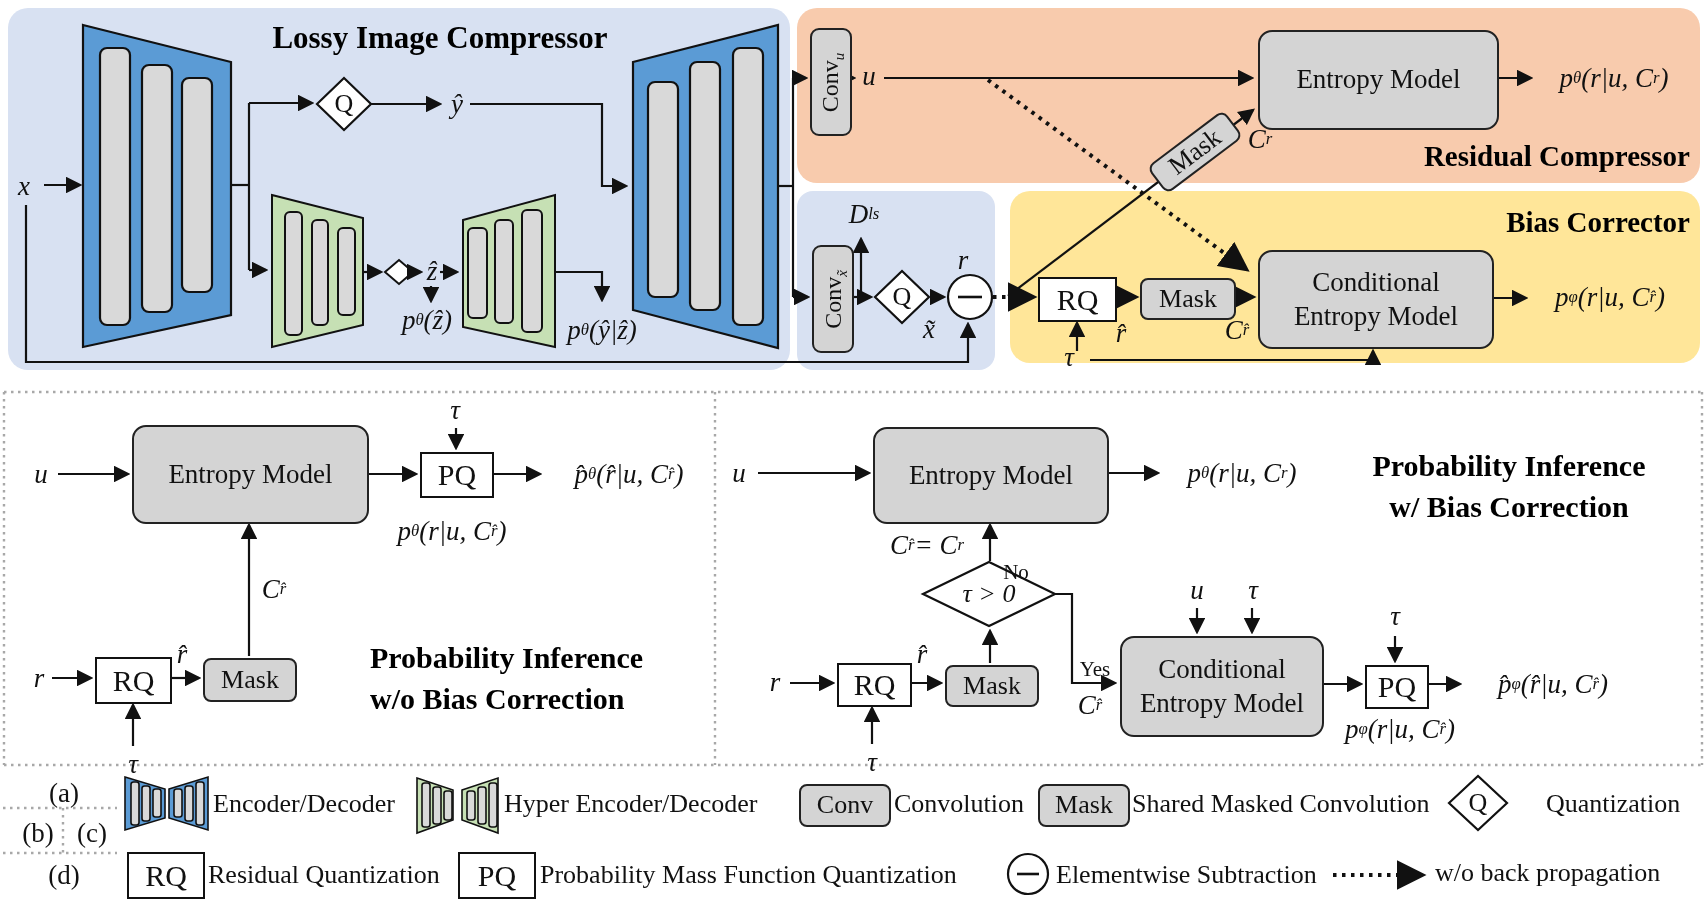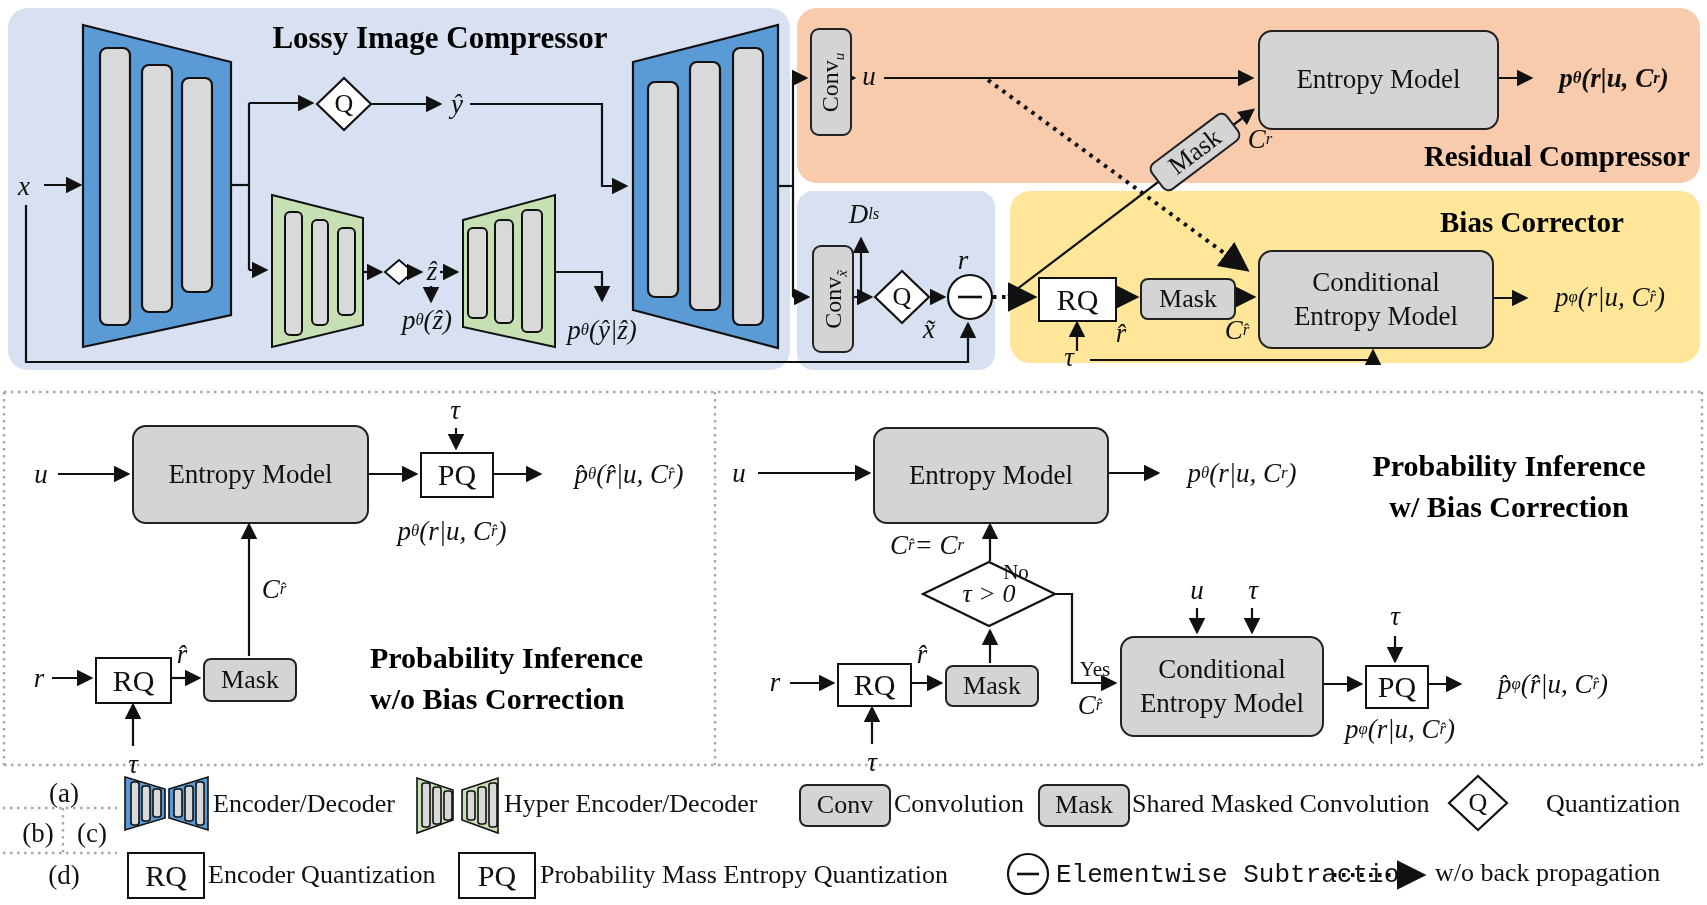--- a/index.html
+++ b/index.html
@@ -195,32 +195,32 @@
   </div>
   <div class="lbl" style="left:855px;top:60px;width:28px;height:32px;">u</div>
 
   <div class="bbox" style="left:1258px;top:30px;width:237px;height:96px;">
     <span>Entropy Model</span>
   </div>
   <div class="rot" style="left:1147px;top:135px;width:92px;height:30px;transform:rotate(-37deg);border-radius:8px;">
     <span style="transform:none;font-size:26px;">Mask</span>
   </div>
   <div class="lbl" style="left:1240px;top:122px;width:40px;height:34px;">C<sub>r</sub></div>
-  <div class="lbl" style="left:1534px;top:58px;width:160px;height:40px;font-weight:bold;">p<sub>θ</sub>(r|u, C<sub>r</sub>)</div>
+  <div class="lbl" style="left:1534px;top:58px;width:160px;height:40px;">p<sub>θ</sub>(r|u, C<sub>r</sub>)</div>
   <div class="btitle" style="left:1370px;top:140px;width:320px;text-align:right;">Residual Compressor</div>
 
   <div class="rot" style="left:812px;top:245px;width:38px;height:104px;">
     <span>Conv<sub>x̃</sub></span>
   </div>
   <div class="lbl" style="left:842px;top:198px;width:44px;height:32px;">D<sub>ls</sub></div>
   <div class="qtxt roman" style="left:888px;top:283px;width:28px;height:28px;">Q</div>
   <div class="lbl" style="left:914px;top:312px;width:30px;height:34px;">x̃</div>
   <div class="lbl" style="left:950px;top:244px;width:26px;height:32px;">r</div>
 
-  <div class="btitle" style="left:1440px;top:206px;width:250px;">Bias Corrector</div>
+  <div class="btitle" style="left:1440px;top:206px;width:250px;text-align:right;">Bias Corrector</div>
   <div class="wbox" style="left:1038px;top:277px;width:75px;height:41px;">
     <span>RQ</span>
   </div>
   <div class="lbl" style="left:1106px;top:316px;width:30px;height:34px;">r̂</div>
   <div class="bbox mbox" style="left:1140px;top:278px;width:92px;height:38px;">
     <span>Mask</span>
   </div>
   <div class="lbl" style="left:1218px;top:312px;width:38px;height:36px;">C<sub>r̂</sub></div>
   <div class="lbl" style="left:1056px;top:340px;width:26px;height:34px;">τ</div>
   <div class="bbox" style="left:1258px;top:250px;width:232px;height:95px;">
@@ -304,21 +304,21 @@
   <div class="bbox mbox" style="left:1038px;top:784px;width:88px;height:39px;">
     <span>Mask</span>
   </div>
   <div class="legtxt" style="left:1132px;top:789px;">Shared Masked Convolution</div>
   <div class="qtxt roman" style="left:1464px;top:789px;width:28px;height:28px;">Q</div>
   <div class="legtxt" style="left:1514px;top:789px;margin-left:32px;">Quantization</div>
 
   <div class="wbox" style="left:127px;top:852px;width:74px;height:43px;">
     <span>RQ</span>
   </div>
-  <div class="legtxt" style="left:208px;top:860px;">Encoder Quantization</div>
+  <div class="legtxt" style="left:208px;top:860px;">Residual Quantization</div>
   <div class="wbox" style="left:458px;top:852px;width:74px;height:43px;">
     <span>PQ</span>
   </div>
-  <div class="legtxt" style="left:540px;top:860px;">Probability Mass Entropy Quantization</div>
-  <div class="legtxt" style="left:1056px;top:860px;font-family:Liberation Mono, monospace;">Elementwise Subtraction</div>
+  <div class="legtxt" style="left:540px;top:860px;">Probability Mass Function Quantization</div>
+  <div class="legtxt" style="left:1056px;top:860px;">Elementwise Subtraction</div>
   <div class="legtxt" style="left:1435px;top:858px;">w/o back propagation</div>
 
 </div>
 
 </body></html>

